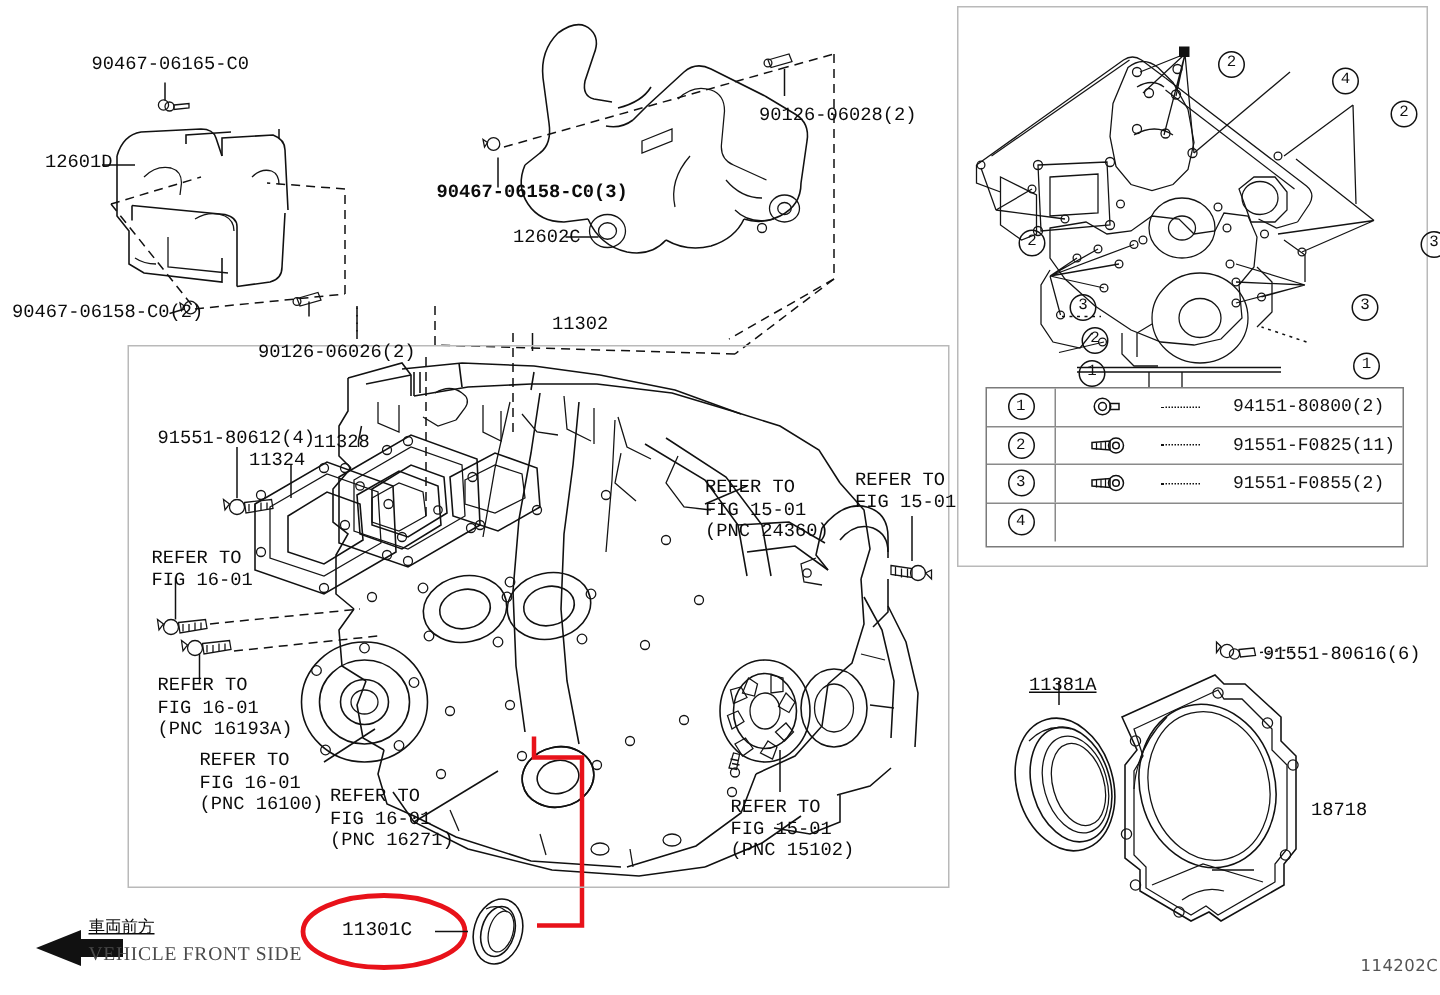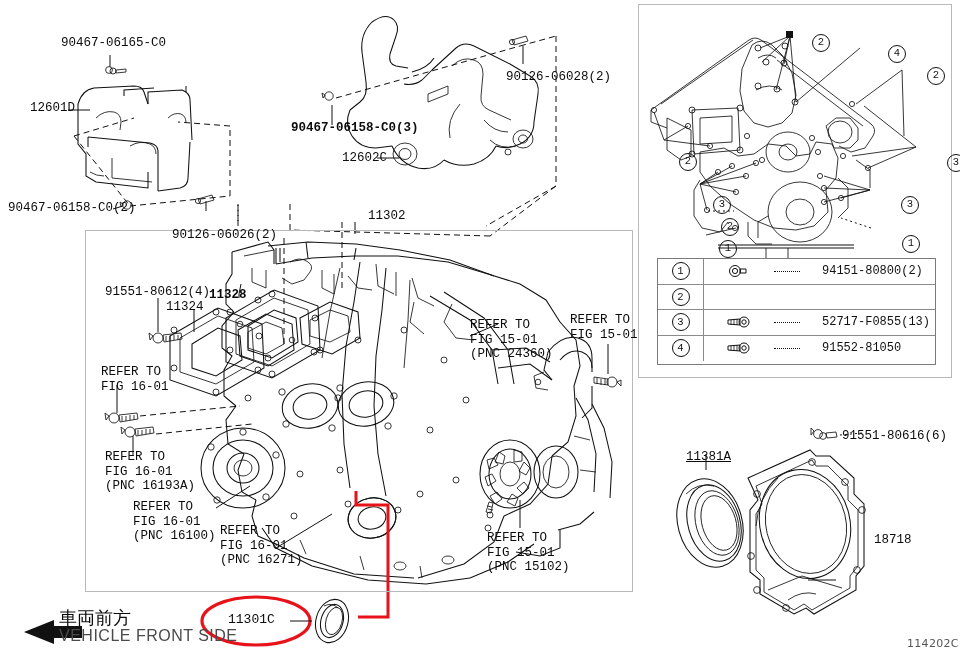--- a/index.html
+++ b/index.html
@@ -17,22 +17,22 @@
   }
   .lbl {
     position: absolute;
     font-family: "Liberation Mono", "DejaVu Sans Mono", monospace;
     font-size: 12.5px;
     color: #0b0b0b;
     white-space: pre;
     line-height: 14.5px;
     letter-spacing: 0px;
   }
-  .lbl.jp { font-family: "DejaVu Sans", sans-serif; font-size: 18px; }
-  .lbl.sans { font-family: Liberation Sans, sans-serif; font-size: 16px; letter-spacing: .5px; color:#4a4a4a;}
+  .lbl.jp { font-family: "DejaVu Sans", sans-serif; font-size: 11px; text-decoration: underline; }
+  .lbl.sans { font-family: Liberation Serif, serif; font-size: 13px; letter-spacing: .5px; color:#4a4a4a;}
   .lbl.code { font-family: "DejaVu Sans", sans-serif; font-size: 11px; color: #555; letter-spacing:.3px;}
 
   
   .mainbox {
     position: absolute;
     left: 85px; top: 230px;
     width: 548px; height: 362px;
     border: 1.5px solid #b9b9b9;
     box-sizing: border-box;
     background: transparent;
@@ -568,49 +568,49 @@
           <path d="M14 7 l6 0 l0 4 l-6 0 z" fill="none" stroke="#111" stroke-width="1"></path>
         </svg>
         <span class="dashlead"></span>
         <span class="legend-pn">94151-80800(2)</span>
       </div>
     </div>
     <div class="legend-row">
       <div class="legend-num">
         <span class="circnum">2</span>
       </div>
+      <div class="legend-body">
+        <svg width="30" height="18" viewBox="0 0 30 18">
+          <path d="M2 7 l12 -1 l0 6 l-12 -1 z" fill="none" stroke="#111" stroke-width="1"></path>
+          <path d="M5 7 l0 5 M8 7 l0 5 M11 6 l0 6" stroke="#111" stroke-width=".8"></path>
+          <circle cx="18" cy="9" r="5" fill="none" stroke="#111" stroke-width="1"></circle>
+          <circle cx="18" cy="9" r="2.2" fill="none" stroke="#111" stroke-width="1"></circle>
+        </svg>
+        <span class="dashlead"></span>
+        <span class="legend-pn">91551-F0825(11)</span>
+      </div>
     </div>
     <div class="legend-row">
       <div class="legend-num">
         <span class="circnum">3</span>
       </div>
       <div class="legend-body">
         <svg width="30" height="18" viewBox="0 0 30 18">
           <path d="M2 7 l12 -1 l0 6 l-12 -1 z" fill="none" stroke="#111" stroke-width="1"></path>
           <path d="M5 7 l0 5 M8 7 l0 5 M11 6 l0 6" stroke="#111" stroke-width=".8"></path>
           <circle cx="18" cy="9" r="5" fill="none" stroke="#111" stroke-width="1"></circle>
           <circle cx="18" cy="9" r="2.2" fill="none" stroke="#111" stroke-width="1"></circle>
         </svg>
         <span class="dashlead"></span>
-        <span class="legend-pn">52717-F0855(13)</span>
+        <span class="legend-pn">91551-F0855(2)</span>
       </div>
     </div>
     <div class="legend-row">
       <div class="legend-num">
         <span class="circnum">4</span>
-      </div>
-      <div class="legend-body">
-        <svg width="30" height="18" viewBox="0 0 30 18">
-          <path d="M2 7 l12 -1 l0 6 l-12 -1 z" fill="none" stroke="#111" stroke-width="1"></path>
-          <path d="M5 7 l0 5 M8 7 l0 5 M11 6 l0 6" stroke="#111" stroke-width=".8"></path>
-          <circle cx="18" cy="9" r="5" fill="none" stroke="#111" stroke-width="1"></circle>
-          <circle cx="18" cy="9" r="2.2" fill="none" stroke="#111" stroke-width="1"></circle>
-        </svg>
-        <span class="dashlead"></span>
-        <span class="legend-pn">91552-81050</span>
       </div>
     </div>
   </div>
 
   <div class="lbl" style="left:782px; top:19px;">
     <span class="circnum">2</span>
   </div>
   <div class="lbl" style="left:858px; top:30px;">
     <span class="circnum">4</span>
   </div>
@@ -643,21 +643,21 @@
   <div class="lbl" style="left:18px; top:101px;margin-left:12px;">12601D</div>
   <div class="lbl" style="left:8px; top:201px;">90467-06158-C0(2)</div>
   <div class="lbl" style="left:172px; top:228px;">90126-06026(2)</div>
   <div class="lbl" style="left:506px; top:70px;">90126-06028(2)</div>
   <div class="lbl" style="left:291px; top:121px;font-weight:bold;">90467-06158-C0(3)</div>
   <div class="lbl" style="left:342px; top:151px;">12602C</div>
   <div class="lbl" style="left:335px; top:209px;margin-left:33px;">11302</div>
 
   <div class="lbl" style="left:105px; top:285px;">91551-80612(4)</div>
   <div class="lbl" style="left:166px; top:300px;">11324</div>
-  <div class="lbl" style="left:209px; top:288px;font-weight:bold;">11328</div>
+  <div class="lbl" style="left:209px; top:288px;">11328</div>
 
   <div class="lbl" style="left:101px; top:365px;"><span>REFER TO</span><br><span>FIG 16-01</span></div>
 
   <div class="lbl" style="left:105px; top:450px;"><span>REFER TO</span><br><span>FIG 16-01</span><br><span>(PNC 16193A)</span></div>
 
   <div class="lbl" style="left:133px; top:500px;"><span>REFER TO</span><br><span>FIG 16-01</span><br><span>(PNC 16100)</span></div>
 
   <div class="lbl" style="left:220px; top:524px;"><span>REFER TO</span><br><span>FIG 16-01</span><br><span>(PNC 16271)</span></div>
 
   <div class="lbl" style="left:470px; top:318px;"><span>REFER TO</span><br><span>FIG 15-01</span><br><span>(PNC 24360)</span></div>

